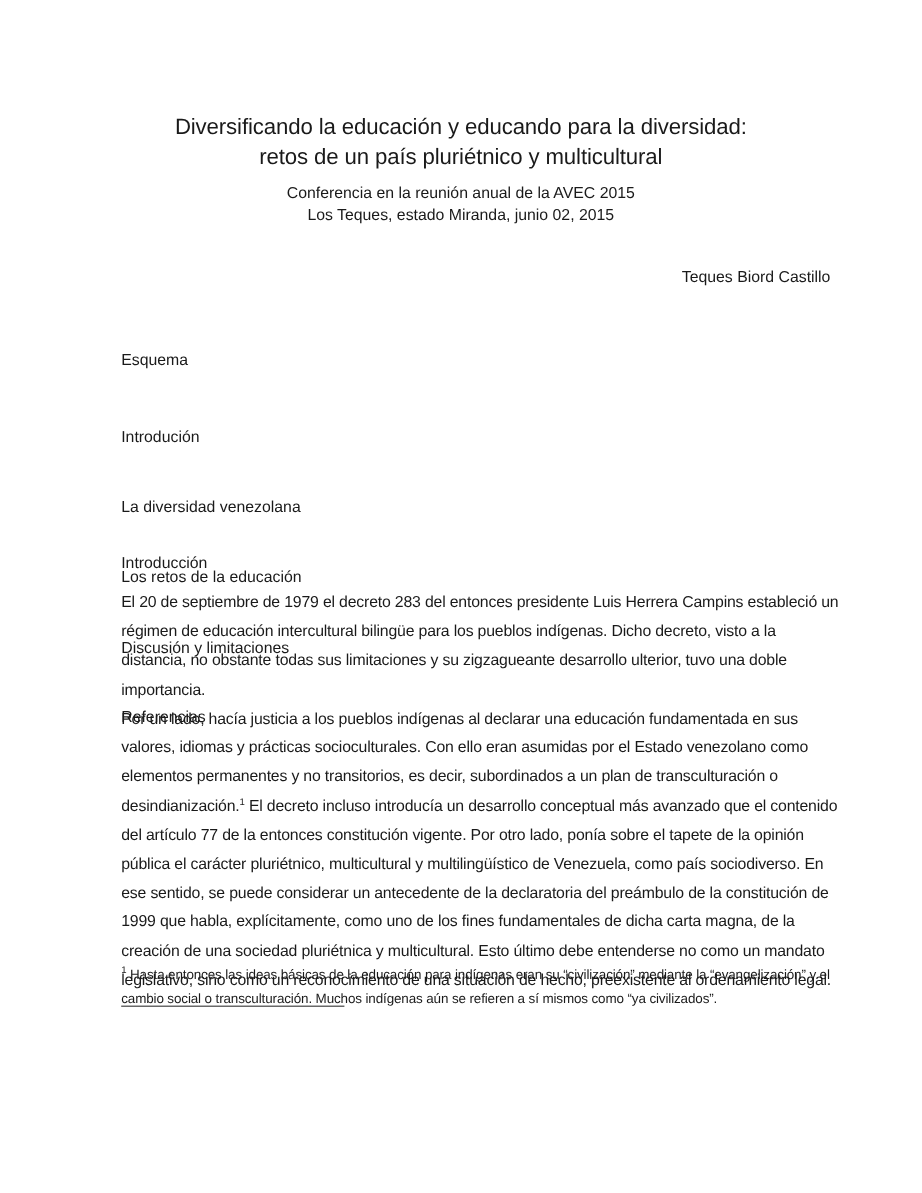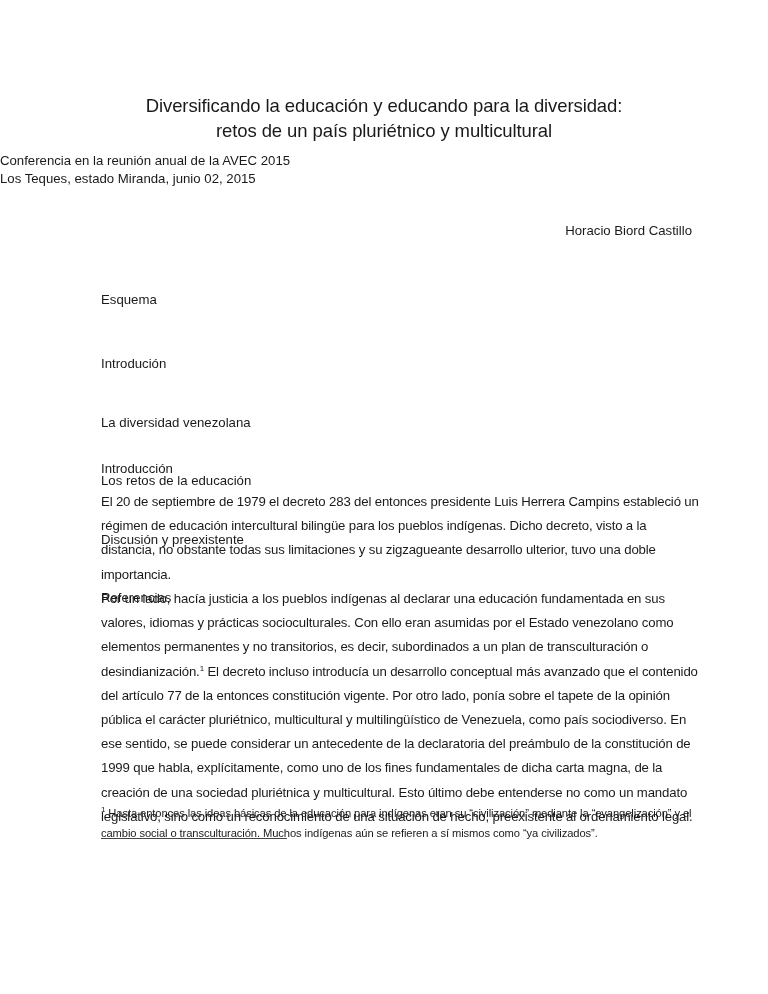--- a/index.html
+++ b/index.html
@@ -7,21 +7,21 @@
       width: 768px; height: 994px; position: relative; overflow: hidden;
       font-family: "Liberation Sans", "DejaVu Sans", sans-serif;
       color: #1a1a1a;
     }
     .page { position: absolute; left: 0; top: 0; width: 768px; height: 994px; border-radius: 24px; }
     .title {
       position: absolute; left: 0; width: 768px; text-align: center;
       font-size: 18.5px; line-height: 25px; letter-spacing: -0.1px;
     }
     .subtitle {
-      position: absolute; left: 0; width: 768px; text-align: left;
+      position: absolute; left: 0; width: 768px; text-align: center;
       font-size: 13.2px; line-height: 18px;
     }
     .author {
       position: absolute; right: 76px; top: 222px;
       font-size: 13.2px; line-height: 18px;
     }
     .block { position: absolute; left: 101px; width: 600px; font-size: 13.2px; }
     .outline-line { line-height: 17.5px; margin-top: 41px; }
     .para { position: absolute; left: 101px; width: 600px; font-size: 13.2px; line-height: 24.2px; letter-spacing: -0.15px; }
     sup { font-size: 8px; line-height: 0; vertical-align: 5px; }
@@ -36,29 +36,29 @@
   <div class="title" style="top:93px;">
     <div>Diversificando la educación y educando para la diversidad:</div>
     <div>retos de un país pluriétnico y multicultural</div>
   </div>
 
   <div class="subtitle" style="top:152px;">
     <div>Conferencia en la reunión anual de la AVEC 2015</div>
     <div>Los Teques, estado Miranda, junio 02, 2015</div>
   </div>
 
-  <div class="author">Horacio Biord Castillo</div>
+  <div class="author">Teques Biord Castillo</div>
 
   <div class="block" style="top:292px;">Esquema</div>
 
   <div class="block" style="top:314px;">
     <div class="outline-line">Introdución</div>
     <div class="outline-line">La diversidad venezolana</div>
     <div class="outline-line">Los retos de la educación</div>
-    <div class="outline-line">Discusión y preexistente</div>
+    <div class="outline-line">Discusión y limitaciones</div>
     <div class="outline-line">Referencias</div>
   </div>
 
   <div class="block" style="top:461px;">Introducción</div>
 
   <div class="para" style="top:490px;">El 20 de septiembre de 1979 el decreto 283 del entonces presidente Luis Herrera Campins estableció un régimen de educación intercultural bilingüe para los pueblos indígenas. Dicho decreto, visto a la distancia, no obstante todas sus limitaciones y su zigzagueante desarrollo ulterior, tuvo una doble importancia.</div>
 
   <div class="para" style="top:587px;"><span>Por un lado, hacía justicia a los pueblos indígenas al declarar una educación fundamentada en sus valores, idiomas y prácticas socioculturales. Con ello eran asumidas por el Estado venezolano como elementos permanentes y no transitorios, es decir, subordinados a un plan de transculturación o desindianización.</span><sup>1</sup><span> El decreto incluso introducía un desarrollo conceptual más avanzado que el contenido del artículo 77 de la entonces constitución vigente. Por otro lado, ponía sobre el tapete de la opinión pública el carácter pluriétnico, multicultural y multilingüístico de Venezuela, como país sociodiverso. En ese sentido, se puede considerar un antecedente de la declaratoria del preámbulo de la constitución de 1999 que habla, explícitamente, como uno de los fines fundamentales de dicha carta magna, de la creación de una sociedad pluriétnica y multicultural. Esto último debe entenderse no como un mandato legislativo, sino como un reconocimiento de una situación de hecho, preexistente al ordenamiento legal.</span></div>
 
   <div class="fn-rule"></div>

